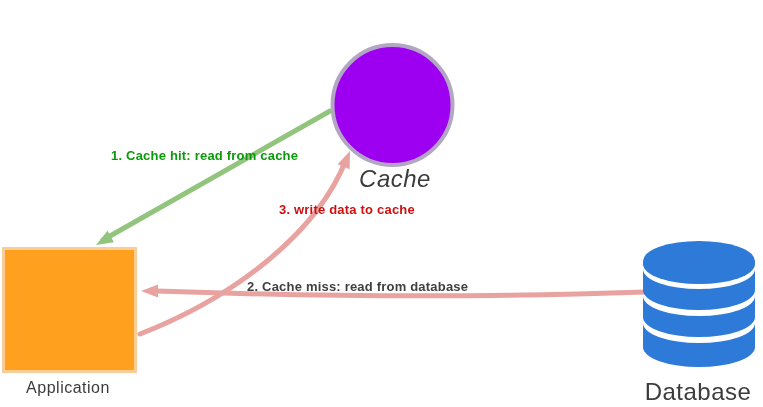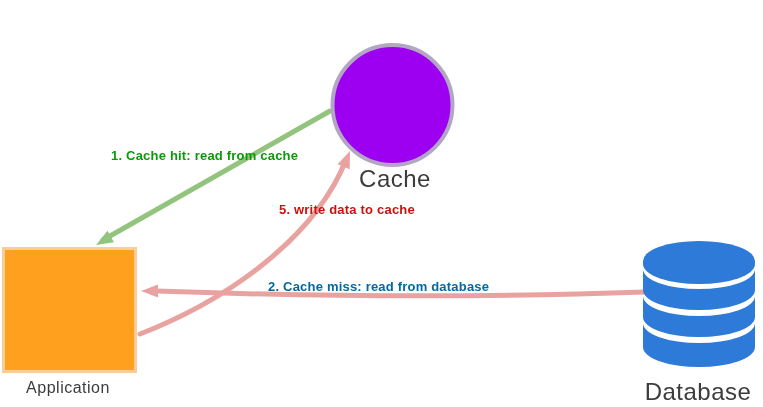--- a/index.html
+++ b/index.html
@@ -69,25 +69,25 @@
     <rect x="3.5" y="248.5" width="132" height="123" stroke-width="3" fill="#ffa01e" stroke="#fbcd96"></rect>
 
     <g>
       <path d="M 643 261 A 56 20 0 0 1 755 261 L 755 264 A 56 20 0 0 1 643 264 Z" fill="#2d7ad8"></path>
       <path d="M 643 269 A 56 20 0 0 0 755 269 L 755 290 A 56 20 0 0 1 643 290 Z" fill="#2d7ad8"></path>
       <path d="M 643 296 A 56 20 0 0 0 755 296 L 755 317 A 56 20 0 0 1 643 317 Z" fill="#2d7ad8"></path>
       <path d="M 643 323 A 56 20 0 0 0 755 323 L 755 347 A 56 20 0 0 1 643 347 Z" fill="#2d7ad8"></path>
     </g>
   </svg>
 
-  <div class="node-label" style="left:395px; top:165px;">Cache</div>
+  <div class="node-label" style="left:395px; top:165px;font-style:italic;">Cache</div>
 
   <div class="node-label app" style="left:68px; top:379px;">Application</div>
 
   <div class="node-label" style="left:698px; top:378px;">Database</div>
 
   <div class="edge-label" style="left:111px; top:148px; color:#0a9a0a;">1. Cache hit: read from cache</div>
 
-  <div class="edge-label" style="left:279px; top:202px; color:#cc1111;">5. write data to cache</div>
+  <div class="edge-label" style="left:279px; top:202px; color:#cc1111;">3. write data to cache</div>
 
-  <div class="edge-label" style="left:268px; top:279px; color:#0369a1;">2. Cache miss: read from database</div>
+  <div class="edge-label" style="left:247px; top:279px; color:#404040;">2. Cache miss: read from database</div>
 
 </div>
 
 </body></html>

